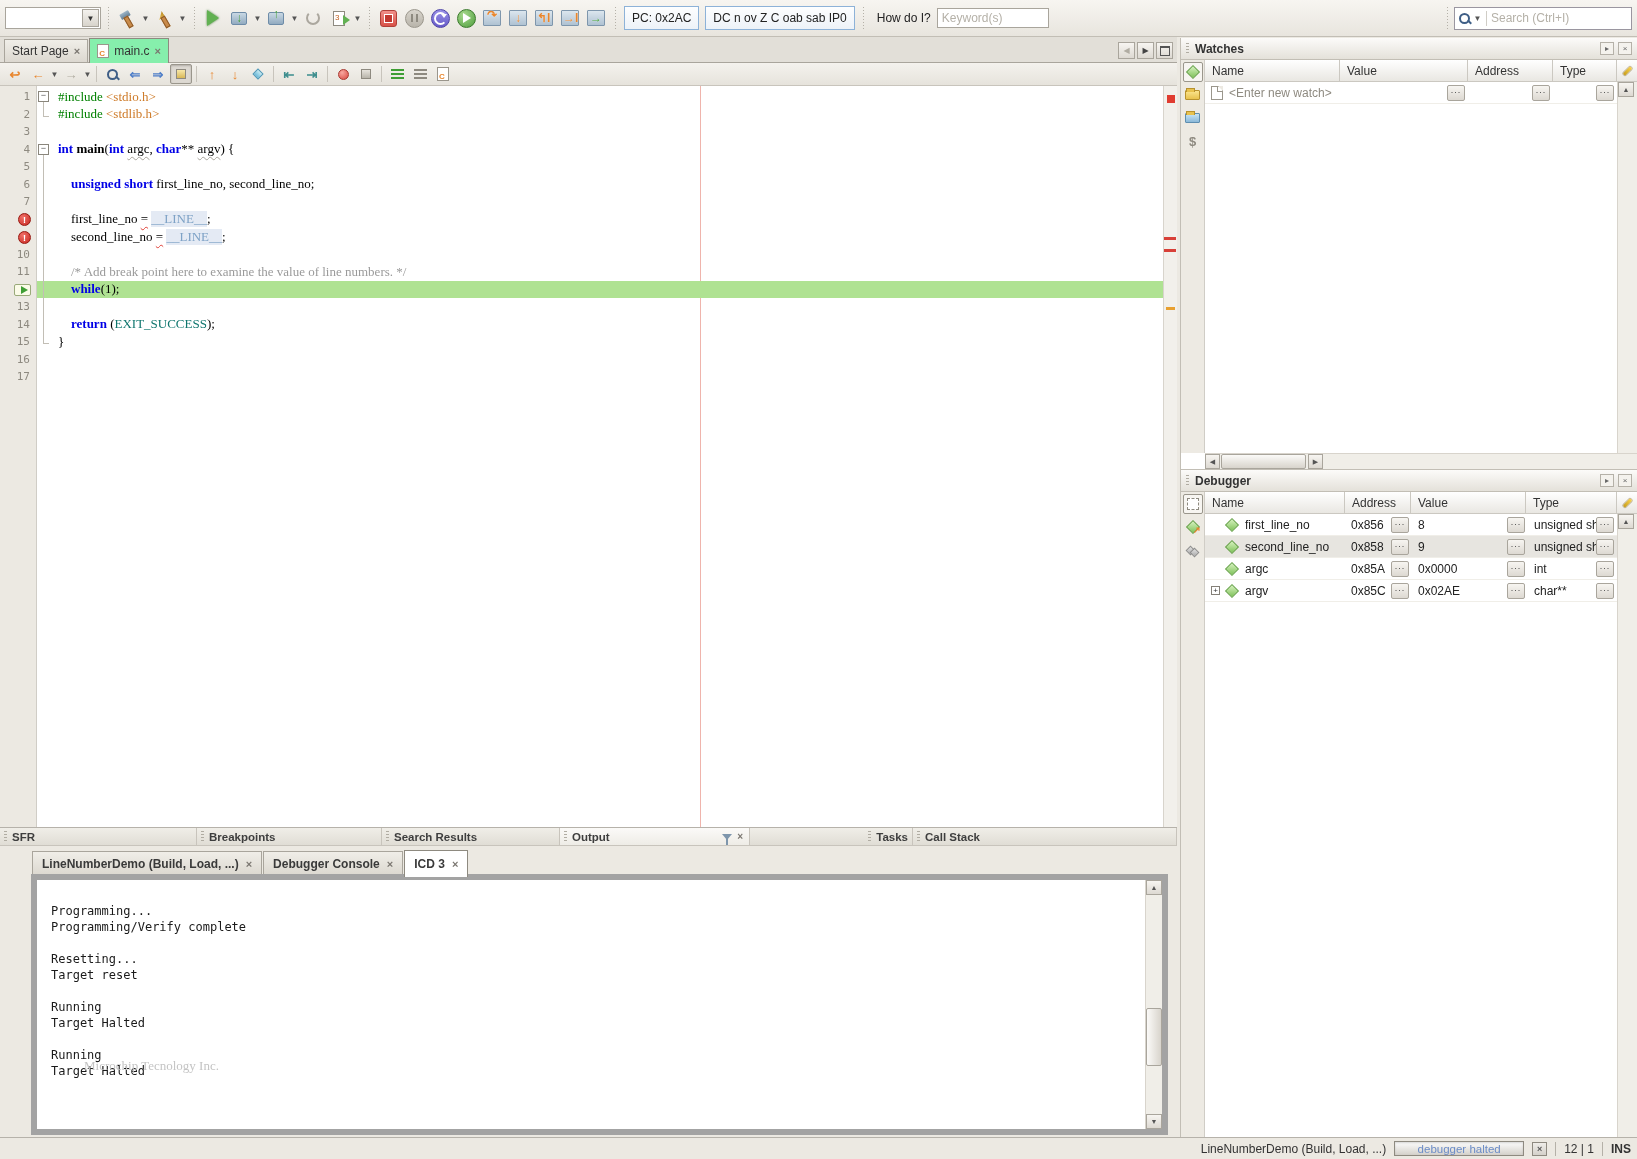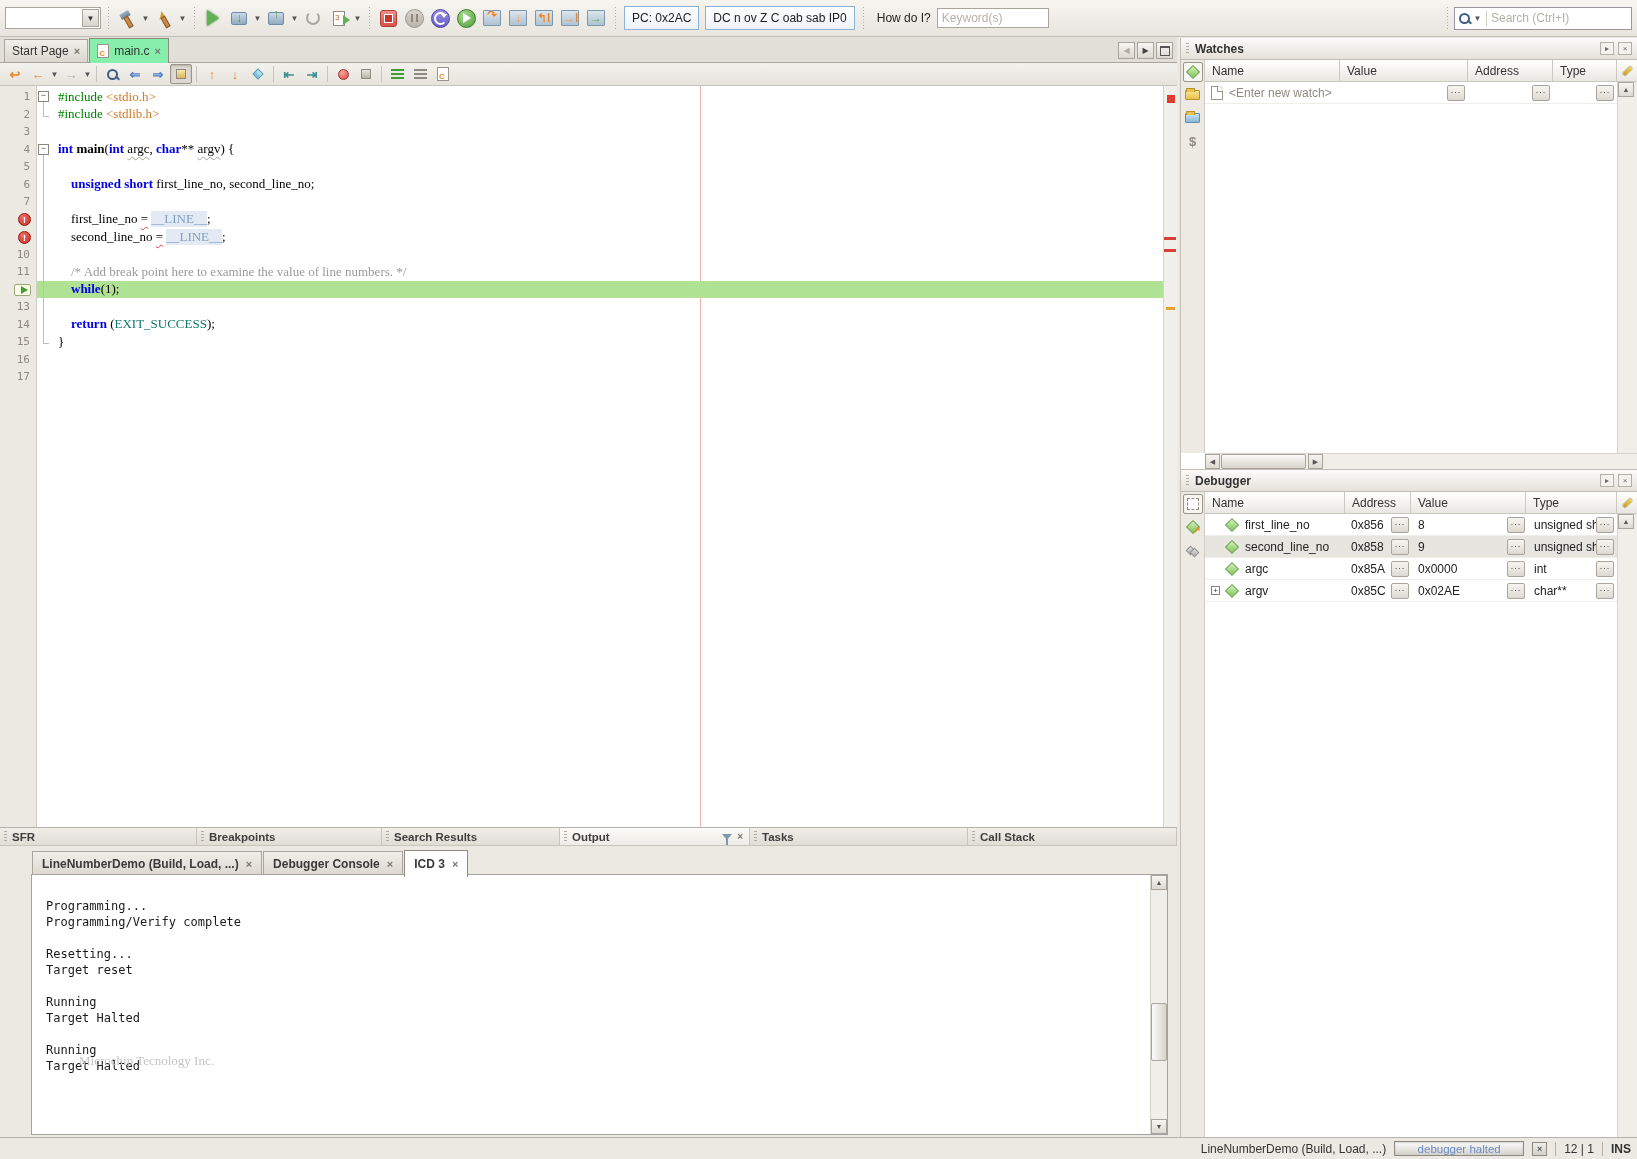--- a/index.html
+++ b/index.html
@@ -114,21 +114,21 @@
   .dock-label{font-weight:bold;color:#3E3E3E;font-size:11.5px;white-space:nowrap}
   .dock-icons{margin-left:auto;display:flex;align-items:center;gap:5px;padding-right:2px}
   .funnel{width:0;height:0;border-left:5px solid transparent;border-right:5px solid transparent;border-top:6px solid #7E96AC;position:relative}
   .funnel::after{content:"";position:absolute;left:-1px;top:-2px;width:2px;height:7px;background:#7E96AC}
   .mini-x{color:#7A7670;font-size:10px;font-weight:bold}
 
   
   #output-tabbar{position:absolute;left:0;right:0;top:calc(100% - 290px);height:28px;display:flex;align-items:flex-end;padding-left:32px;background:#ECE9E2}
   .outtab{height:24px;display:flex;align-items:center;gap:7px;padding:0 9px;border:1px solid #A9A59C;border-bottom:none;background:linear-gradient(#F0EEE8,#DCD8D0);margin-right:1px;font-weight:bold;color:#3A3A3A;white-space:nowrap}
   .outtab.active{background:#fff;height:27px;margin-bottom:-2px;border-color:#8E8A80;z-index:3}
-  #console{position:absolute;left:31px;right:9px;top:calc(100% - 263px);bottom:2px;background:#fff;border:1px solid #a3a3a3;overflow:hidden}
+  #console{position:absolute;left:31px;right:9px;top:calc(100% - 263px);bottom:2px;background:#fff;border:6px solid #a3a3a3;overflow:hidden}
   #console-lines{position:absolute;left:14px;top:-9px;right:20px;font-family:"DejaVu Sans Mono",monospace;font-size:12px;line-height:16px;color:#1A1A1A;white-space:pre}
   .conline{height:16px}
   #console-watermark{position:absolute;left:47px;top:178px;font-family:"Liberation Serif",serif;font-size:13px;color:#C4C4C4;white-space:nowrap;z-index:2}
   .vscroll{position:absolute;right:0;top:0;bottom:0;width:17px;background:#F0EEE8;border-left:1px solid #D8D4CC}
   .vs-btn{position:absolute;left:0;width:16px;height:15px;background:linear-gradient(#F7F5F1,#DDD9D2);border:1px solid #A9A59C;font-size:7px;color:#555;display:flex;align-items:center;justify-content:center}
   .vs-thumb{position:absolute;left:0;width:16px;background:linear-gradient(to right,#FBFAF8,#D8D4CC);border:1px solid #A9A59C;border-radius:2px}
 
   
   #right-area{position:absolute;left:1180px;top:37px;right:0;bottom:22px}
   .panel-titlebar{height:22px;background:linear-gradient(#FCFBF9,#E4E1DA);border-bottom:1px solid #C2BEB5;display:flex;align-items:center;gap:6px;padding:0 5px}
@@ -475,21 +475,21 @@
           <span class="dock-label">Search Results</span>
         </div>
         <div class="dock light" style="width: 190px;">
           <span class="dock-grip"></span>
           <span class="dock-label">Output</span>
           <span class="dock-icons">
             <span class="funnel"></span>
             <span class="mini-x">×</span>
           </span>
         </div>
-        <div class="dock" style="width: 218px;">
+        <div class="dock" style="width: 163px; justify-content: flex-end;">
           <span class="dock-grip"></span>
           <span class="dock-label">Tasks</span>
         </div>
         <div class="dock" style="flex: 1 1 0%;">
           <span class="dock-grip"></span>
           <span class="dock-label">Call Stack</span>
         </div>
       </div>
 
     <div id="output-tabbar">

